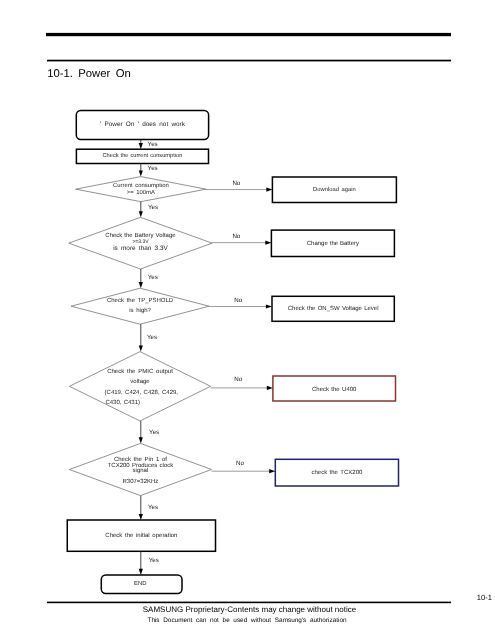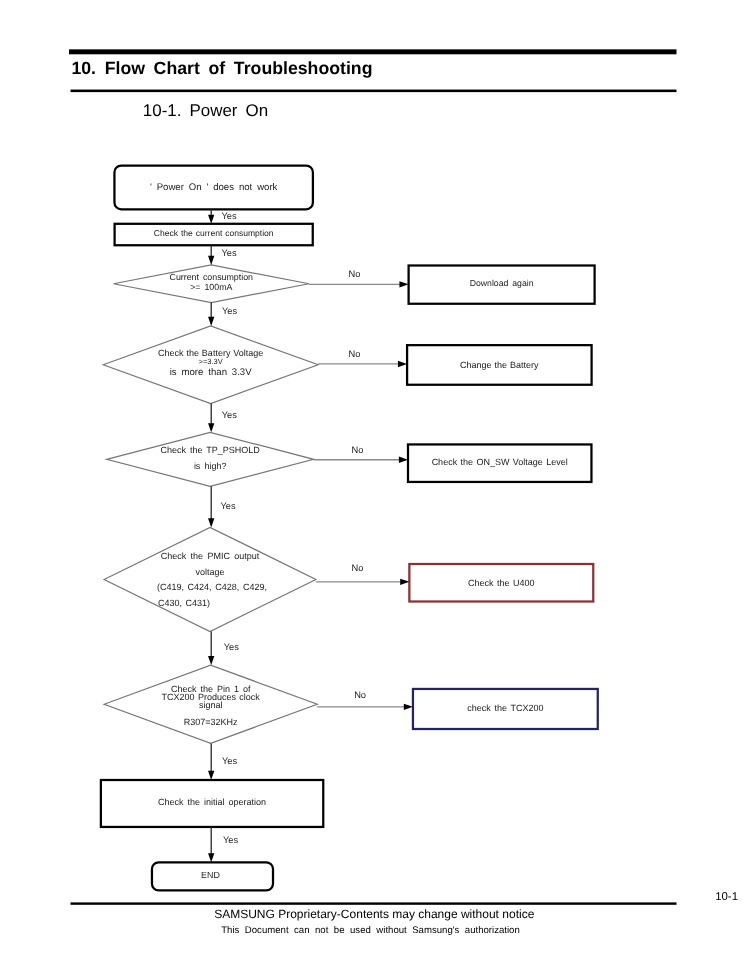--- a/index.html
+++ b/index.html
@@ -22,21 +22,20 @@
     font-size:11.8px; font-weight:bold;
     white-space:nowrap;
     word-spacing:2.5px;
   }
   #section-title {
     position:absolute;
     left:47.2px; top:67.5px;
     font-size:11.3px; font-weight:normal;
     white-space:nowrap;
     word-spacing:2.2px;
-    margin-left:48px;
   }
   #flow { position:absolute; left:0; top:0; }
   #flow text { font-family:"Liberation Sans", sans-serif; text-rendering:geometricPrecision; filter:grayscale(1); }
   #page-number {
     position:absolute; left:0; width:492px; top:592.6px;
     text-align:right; font-size:7.6px;
   }
   .footer-line1 {
     position:absolute; left:0; width:499px; top:605.2px;
     text-align:center; font-size:8px;
@@ -46,21 +45,20 @@
     text-align:center; font-size:6.4px; word-spacing:1.9px;
   }
 </style>
 </head>
 <body>
 
 <div class="page">
   <svg class="rule-svg" width="495" height="8" style="left:0;top:31px;">
       <rect x="46" y="1.9" width="405" height="3.3" fill="#000"></rect>
     </svg>
-  <div id="chapter-title">10. Flow Chart of Troubleshooting</div>
   <svg class="rule-svg" width="495" height="6" style="left:0;top:58px;">
       <rect x="47" y="1.7" width="404" height="1.7" fill="#000"></rect>
     </svg>
   <div id="section-title">10-1. Power On</div>
 
   <svg id="flow" width="495" height="640" viewBox="0 0 495 640">
       <g>
         <rect x="76.3" y="110.4" width="132.3" height="29.1" rx="4.5" ry="4.5" fill="#fff" stroke="#000000" stroke-width="1.5"></rect>
         <text x="142.45" y="124.95" text-anchor="middle" dominant-baseline="central" font-size="6.4" word-spacing="1.5" fill="#1a1a1a">' Power On ' does not work</text>
       </g>

